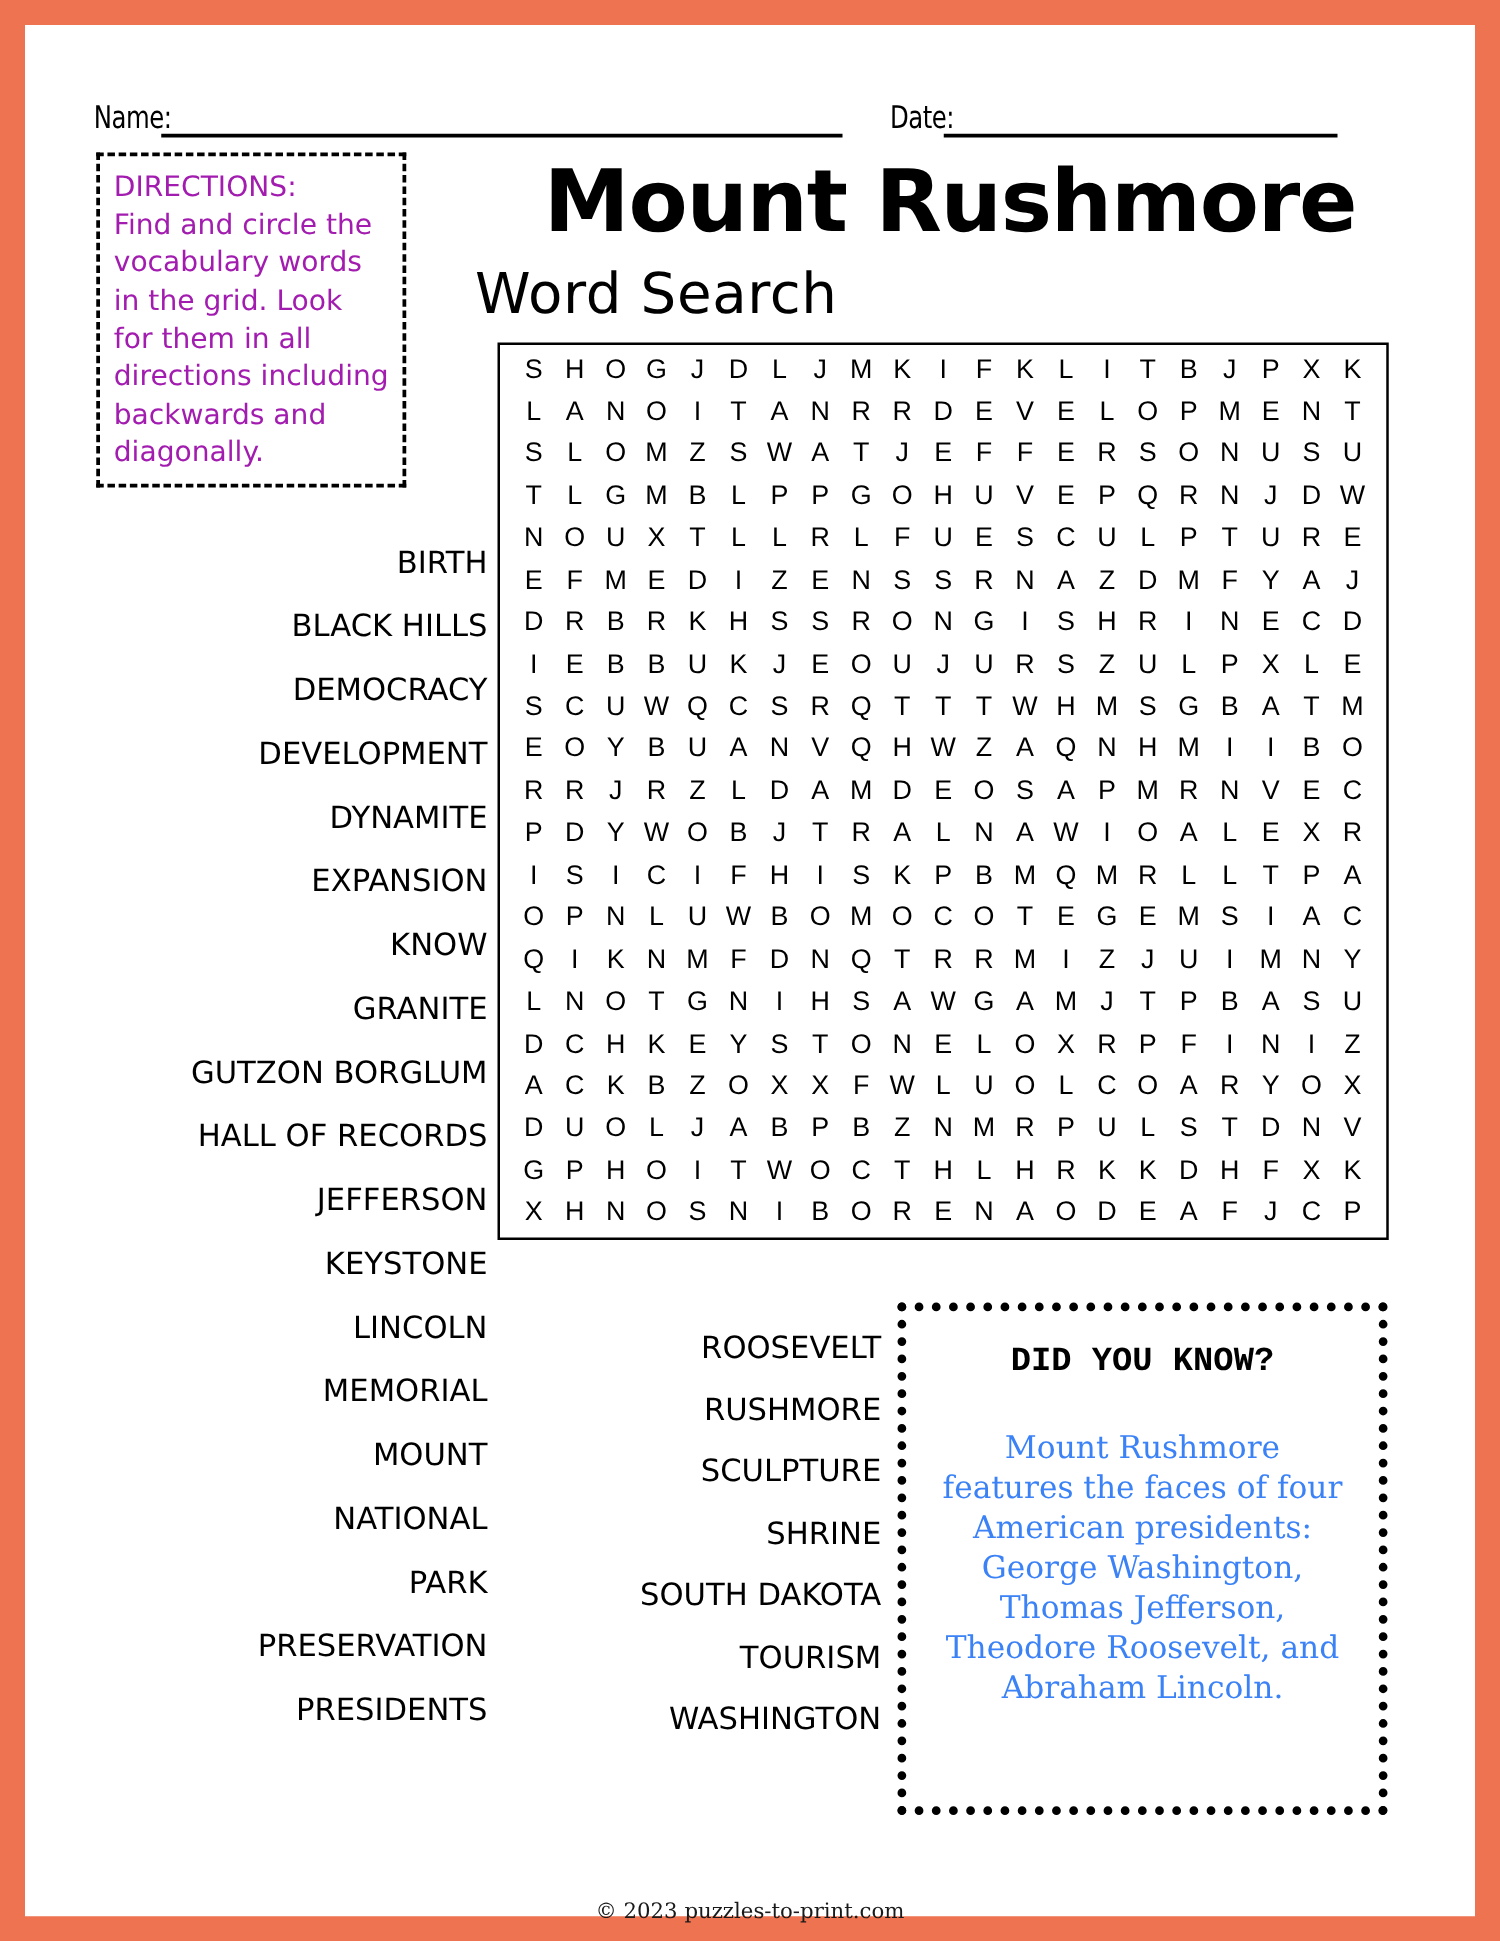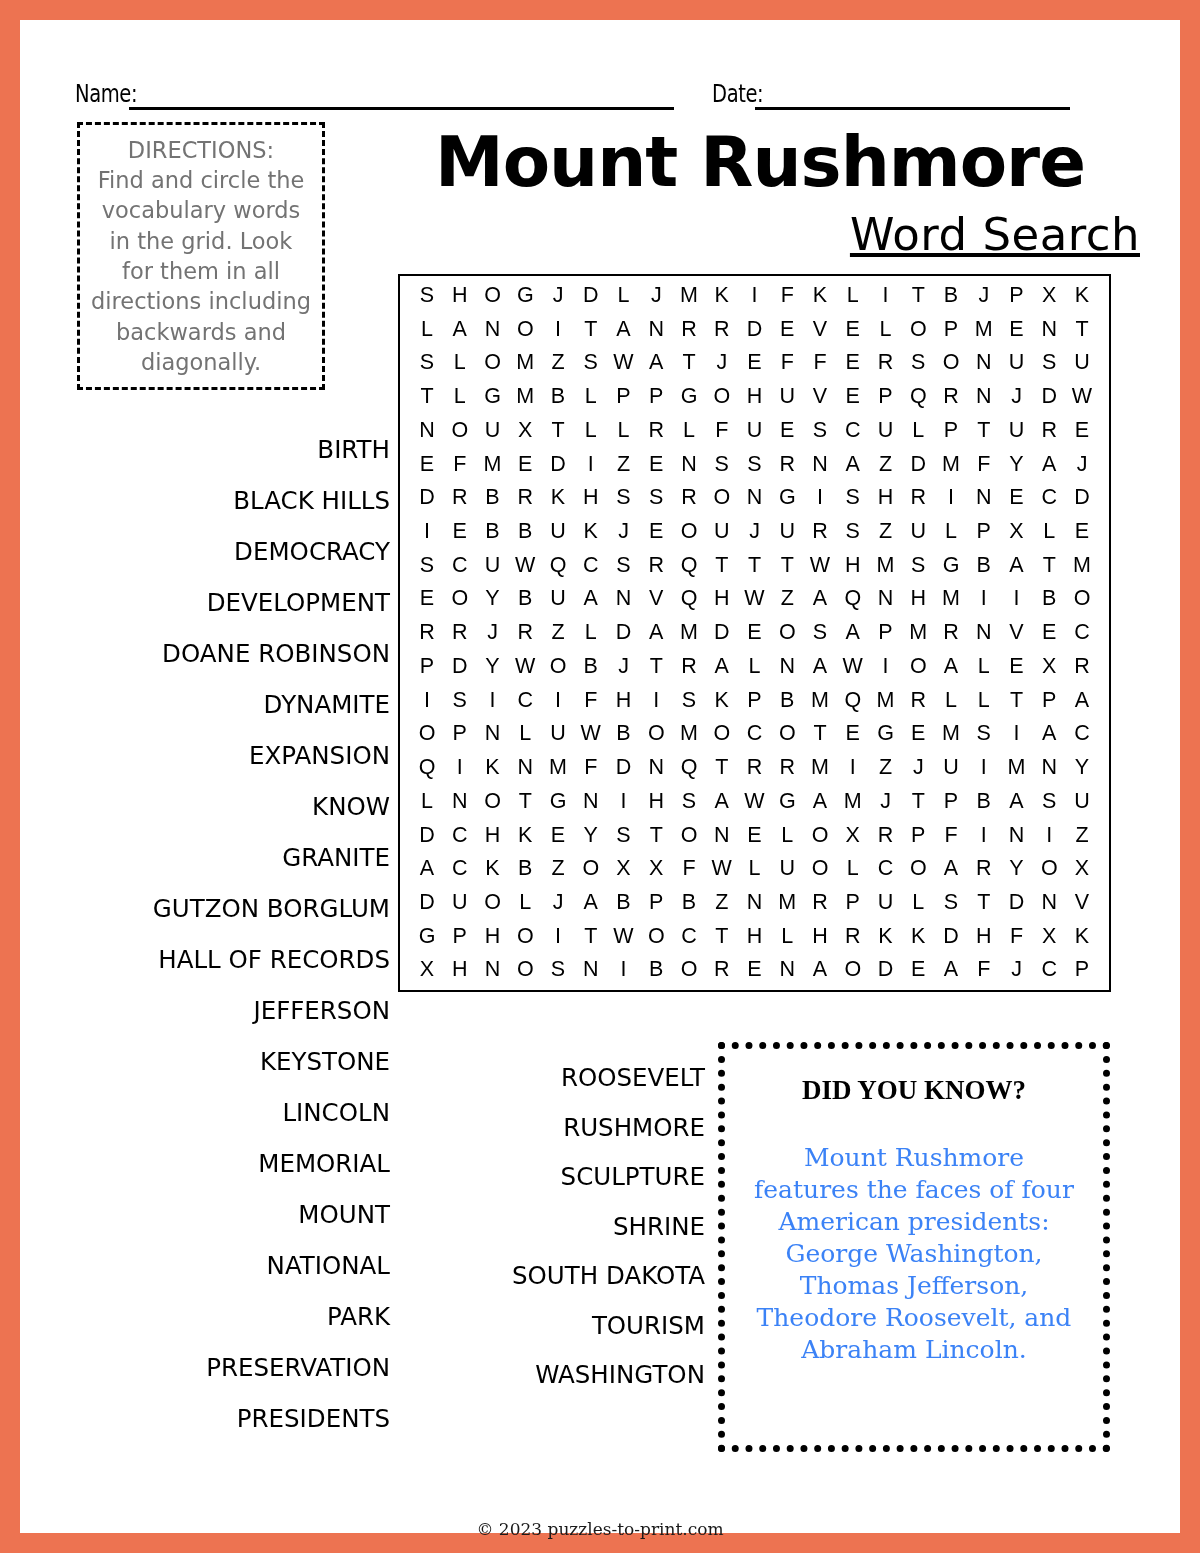--- a/index.html
+++ b/index.html
@@ -61,22 +61,21 @@
     border: 3px dashed #000;
     box-sizing: border-box;
     display: flex;
     align-items: center;
     justify-content: center;
   }
   .directions-text {
     font-family: "DejaVu Sans", sans-serif;
     font-size: 22.5px;
     line-height: 1.35;
-    text-align: center;
-    color: #737373;
+    color: #a21caf;
     padding: 0 6px;
     white-space: pre-line;
   }
 
   
   .title {
     position: absolute;
     left: 360px;
     top: 108px;
     width: 760px;
@@ -86,27 +85,26 @@
     font-size: 69px;
     letter-spacing: -1px;
     color: #000;
     line-height: 1;
   }
   .subtitle {
     position: absolute;
     left: 360px;
     top: 192px;
     width: 760px;
-    text-align: right;
+    text-align: left;
     font-family: "DejaVu Sans", sans-serif;
     font-size: 45px;
     color: #000;
     line-height: 1;
     letter-spacing: 0.5px;
-    text-decoration: underline;
   }
 
   
   .gridbox {
     position: absolute;
     left: 378px;
     top: 254px;
     width: 713px;
     height: 718px;
     border: 2.5px solid #000;
@@ -157,21 +155,21 @@
     left: 698px;
     top: 1022px;
     width: 392px;
     height: 410px;
     box-sizing: border-box;
     border: 7px dotted #000;
     padding: 18px 26px 10px 26px;
   }
   .dyk-title {
     text-align: center;
-    font-family: Liberation Serif, serif;
+    font-family: Liberation Mono, monospace;
     font-weight: bold;
     font-size: 27px;
     letter-spacing: 0px;
     color: #000;
     line-height: 1;
     margin-top: 10px;
   }
   .dyk-body {
     margin-top: 38px;
     text-align: center;
@@ -706,21 +704,20 @@
           <span class="cell">P</span>
         </div>
       </div>
   </div>
 
   <div class="wordcol wordcol-1" id="wordcol1">
       <div class="word">BIRTH</div>
       <div class="word">BLACK HILLS</div>
       <div class="word">DEMOCRACY</div>
       <div class="word">DEVELOPMENT</div>
-      <div class="word">DOANE ROBINSON</div>
       <div class="word">DYNAMITE</div>
       <div class="word">EXPANSION</div>
       <div class="word">KNOW</div>
       <div class="word">GRANITE</div>
       <div class="word">GUTZON BORGLUM</div>
       <div class="word">HALL OF RECORDS</div>
       <div class="word">JEFFERSON</div>
       <div class="word">KEYSTONE</div>
       <div class="word">LINCOLN</div>
       <div class="word">MEMORIAL</div>

